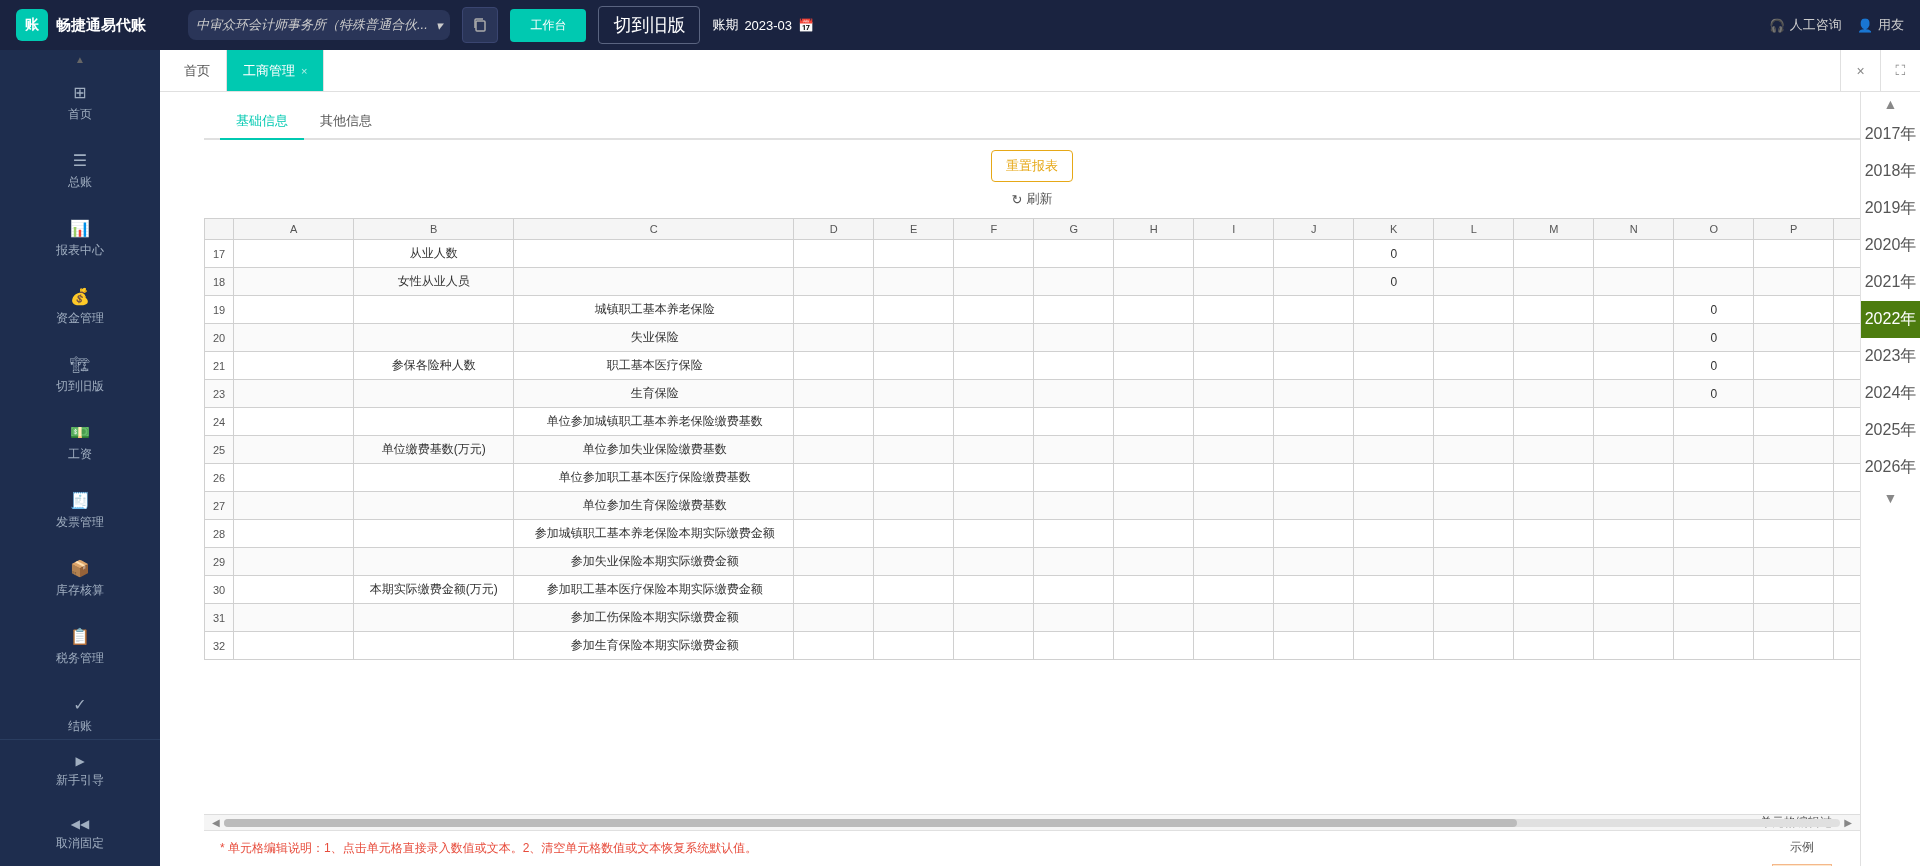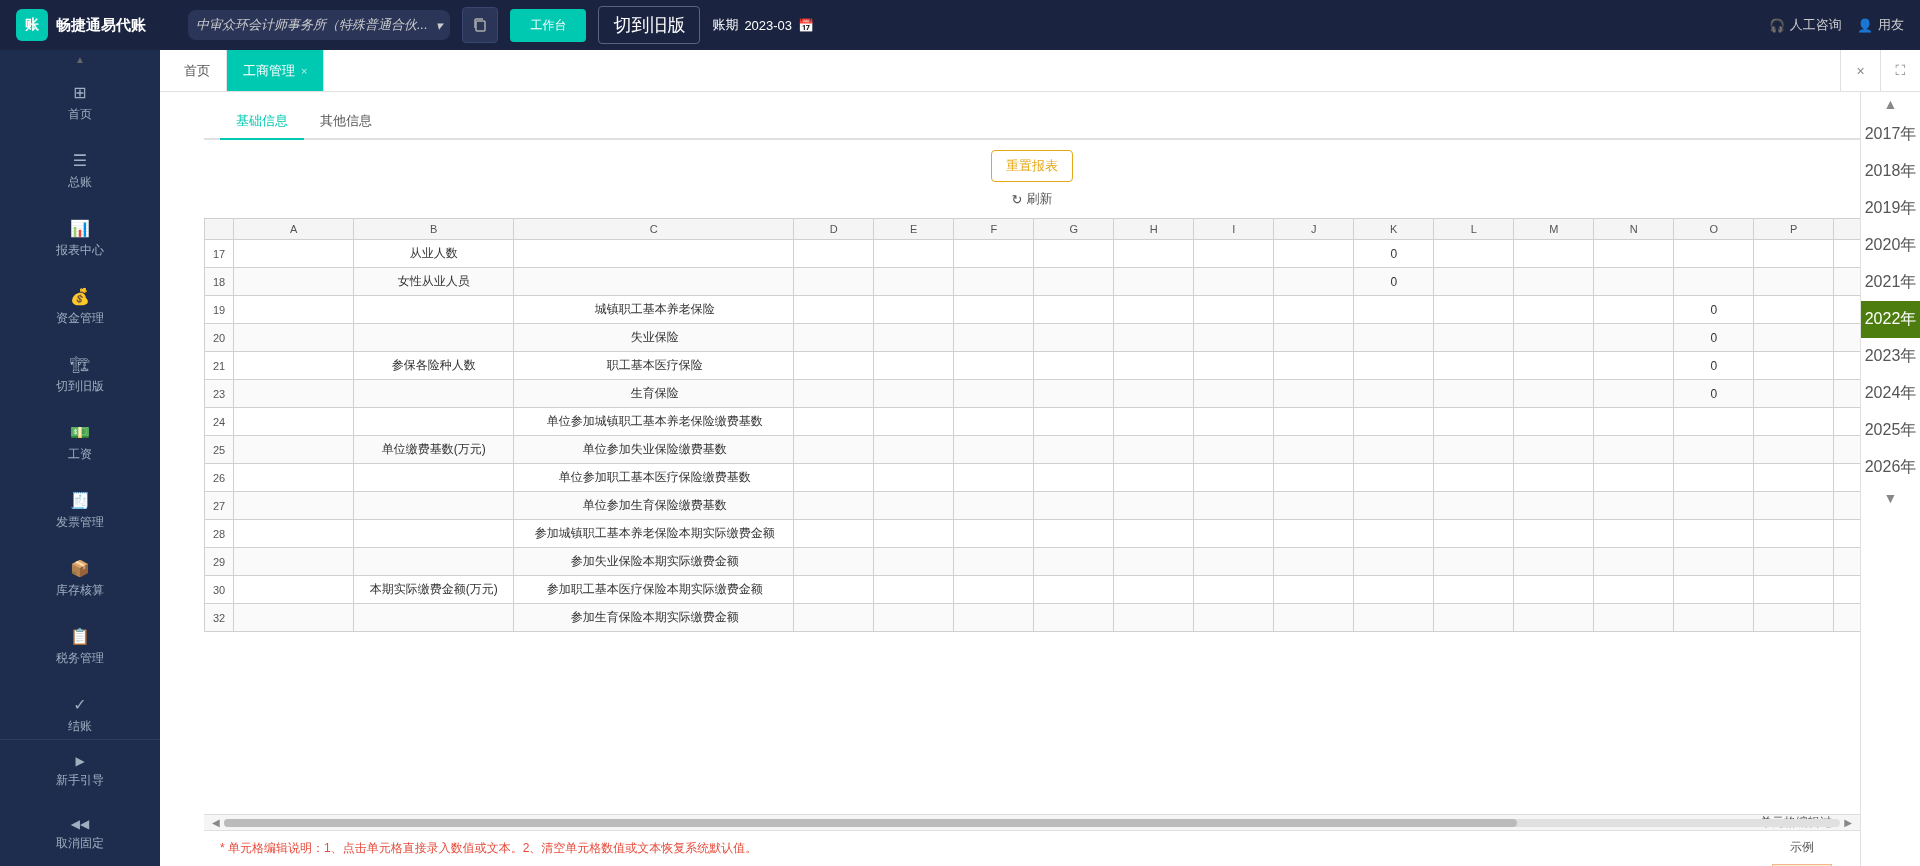--- a/index.html
+++ b/index.html
@@ -507,20 +507,40 @@
                     <td class="cell cell-data"></td>
                     <td class="cell cell-data"></td>
                     <td class="cell cell-data"></td>
                     <td class="cell cell-data"></td>
                     <td class="cell cell-data"></td>
                     <td class="cell cell-data"></td>
                     <td class="cell cell-data"></td>
                     <td class="cell cell-data"></td>
                   </tr>
                   <tr>
+                    <td class="row-num">31</td>
+                    <td class="cell cell-a"></td>
+                    <td class="cell cell-b"></td>
+                    <td class="cell cell-c">参加工伤保险本期实际缴费金额</td>
+                    <td class="cell cell-data"></td>
+                    <td class="cell cell-data"></td>
+                    <td class="cell cell-data"></td>
+                    <td class="cell cell-data"></td>
+                    <td class="cell cell-data"></td>
+                    <td class="cell cell-data"></td>
+                    <td class="cell cell-data"></td>
+                    <td class="cell cell-data"></td>
+                    <td class="cell cell-data"></td>
+                    <td class="cell cell-data"></td>
+                    <td class="cell cell-data"></td>
+                    <td class="cell cell-data"></td>
+                    <td class="cell cell-data"></td>
+                    <td class="cell cell-data"></td>
+                  </tr>
+                  <tr>
                     <td class="row-num">32</td>
                     <td class="cell cell-a"></td>
                     <td class="cell cell-b"></td>
                     <td class="cell cell-c">参加生育保险本期实际缴费金额</td>
                     <td class="cell cell-data"></td>
                     <td class="cell cell-data"></td>
                     <td class="cell cell-data"></td>
                     <td class="cell cell-data"></td>
                     <td class="cell cell-data"></td>
                     <td class="cell cell-data"></td>

